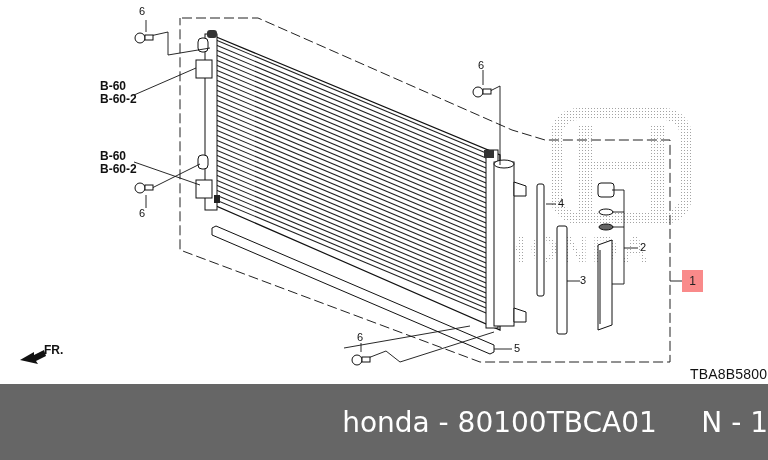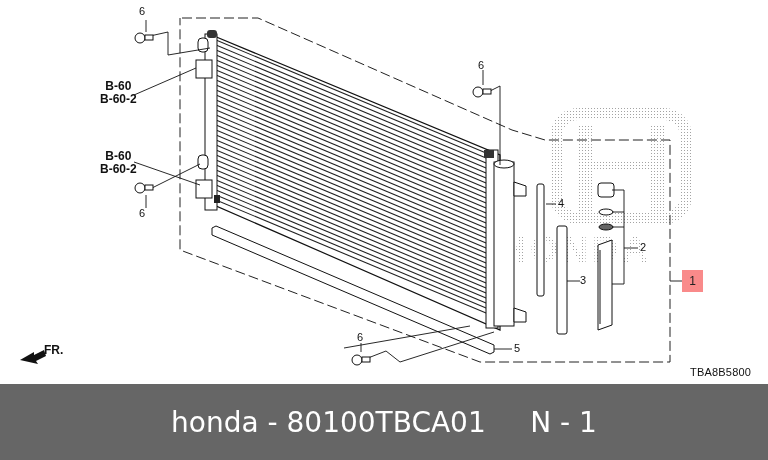--- a/index.html
+++ b/index.html
@@ -1,25 +1,25 @@
 <!DOCTYPE html>
 <html><head>
   <meta charset="utf-8">
   <style>
     html, body { margin: 0; padding: 0; }
     body { width: 768px; height: 460px; overflow: hidden; background: #ffffff; position: relative; font-family: "Liberation Sans", sans-serif; }
     .diagram { position: absolute; left: 0; top: 0; width: 768px; height: 384px; background: #ffffff; }
     .diagram svg { position: absolute; left: 0; top: 0; }
     .callout { position: absolute; font-family: "Liberation Sans", sans-serif; font-size: 11px; color: #111; line-height: 1; }
-    .ref { position: absolute; font-family: "Liberation Sans", sans-serif; font-weight: bold; font-size: 12px; color: #111; line-height: 13px; text-align: center; }
+    .ref { position: absolute; font-family: "Liberation Sans", sans-serif; font-weight: bold; font-size: 12px; color: #111; line-height: 13px; }
     .highlight { position: absolute; left: 682px; top: 270px; width: 21px; height: 22px; background: #f98a8a; }
     .highlight span { display: block; text-align: center; font-size: 12px; line-height: 22px; color: #222; }
-    .code { position: absolute; left: 690px; top: 366px; font-size: 11px; color: #111; letter-spacing: 0.2px; }
+    .code { position: absolute; left: 690px; top: 366px; font-size: 14px; color: #111; letter-spacing: 0.2px; }
     .fr { position: absolute; left: 44px; top: 343px; font-size: 12px; font-weight: bold; color: #111; }
-    .footer { position: absolute; left: 0; top: 384px; width: 768px; height: 76px; background: #666666; display: flex; align-items: center; justify-content: center; }
+    .footer { position: absolute; left: 0; top: 384px; width: 768px; height: 76px; background: #666666; display: flex; align-items: center; justify-content: flex-end; }
     .footer .title { color: #ffffff; font-size: 28px; font-family: "DejaVu Sans", sans-serif; letter-spacing: 0px; white-space: pre; }
   </style>
 </head>
 <body>
 
 <div class="diagram">
   <svg width="768" height="384" viewBox="0 0 768 384">
     <defs>
       <pattern id="dots" width="3" height="3" patternUnits="userSpaceOnUse">
         <rect x="0" y="0" width="1" height="1" fill="#9a9a9a"></rect>

